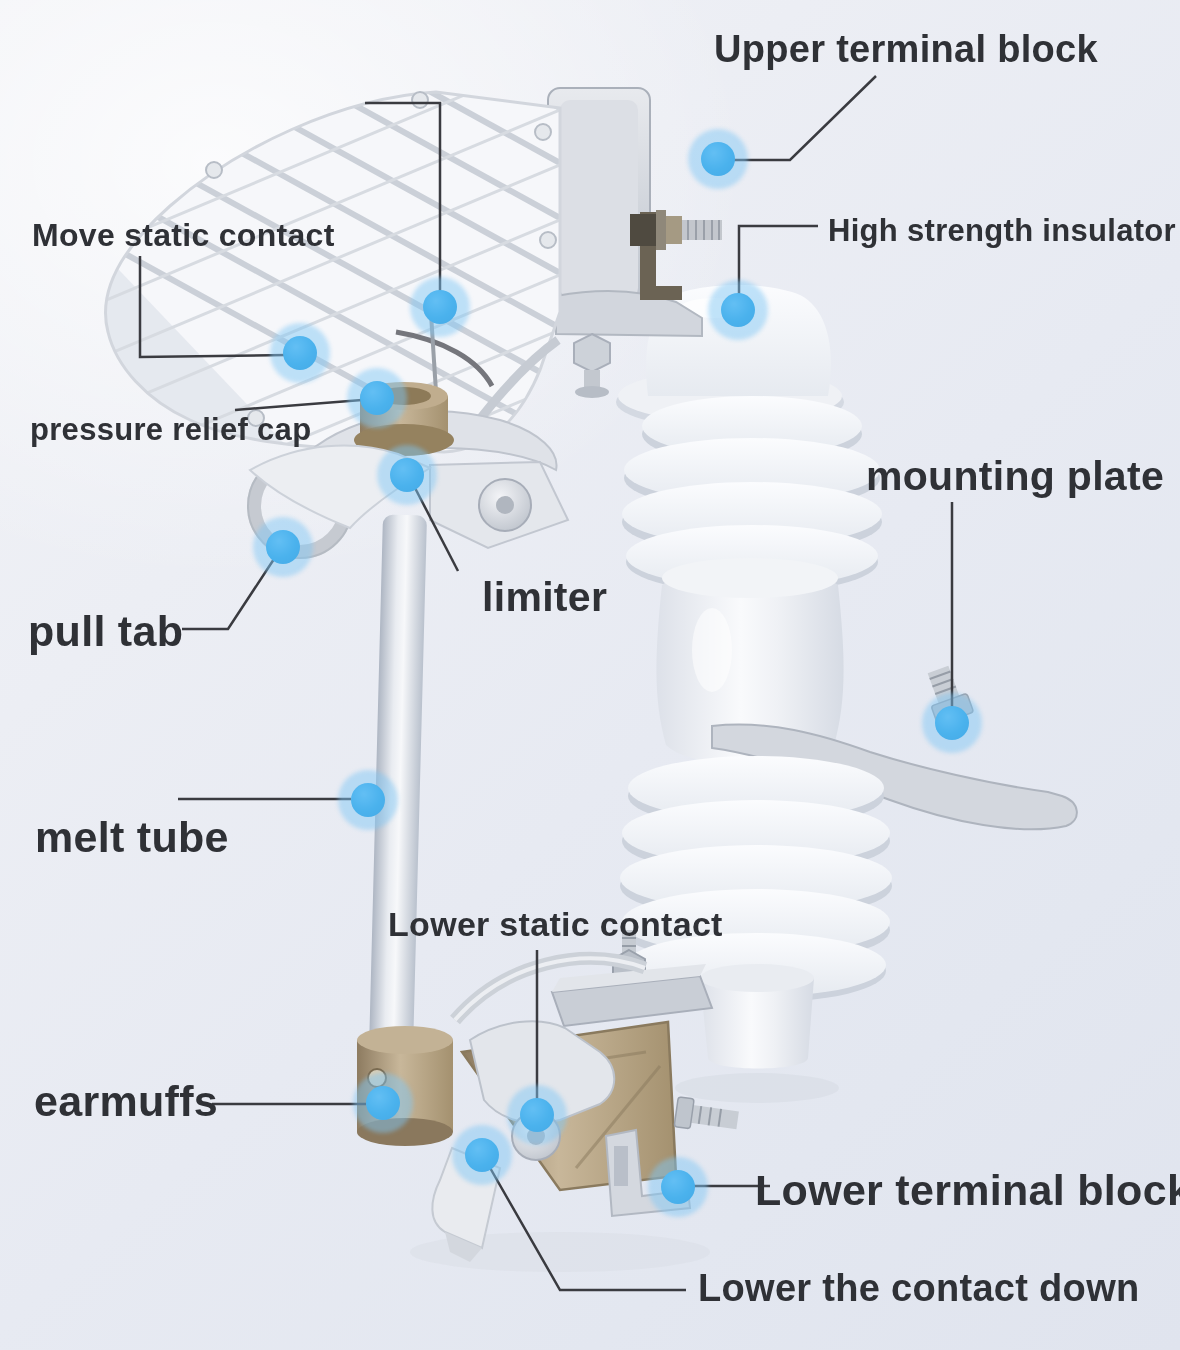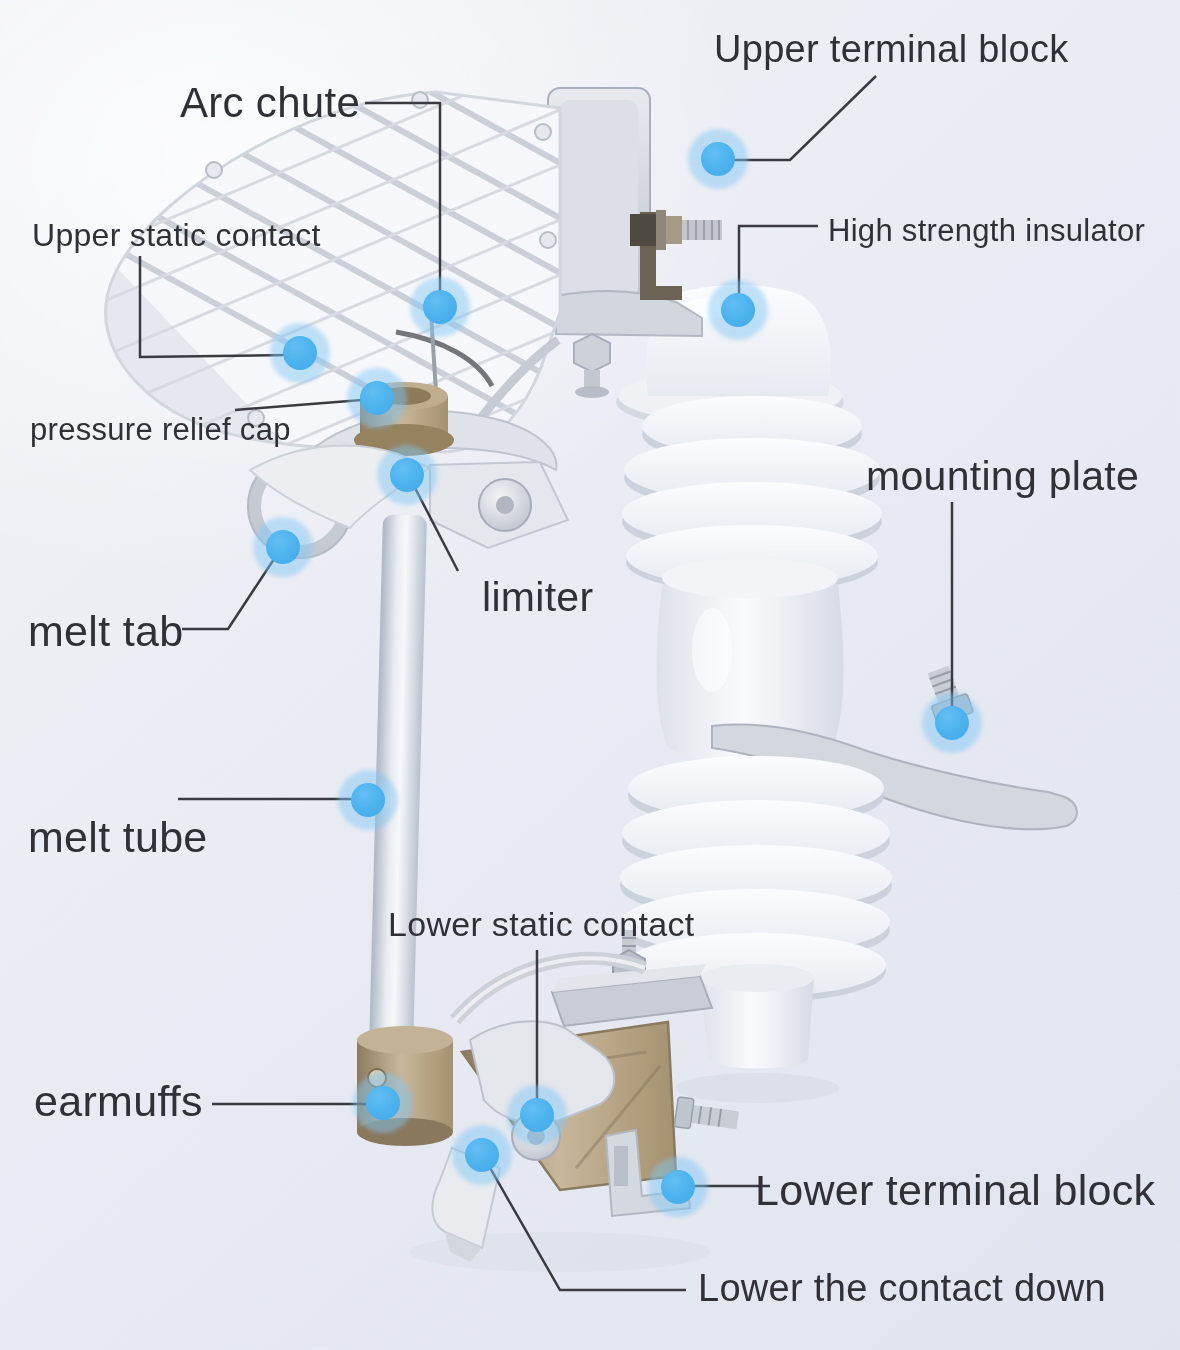--- a/index.html
+++ b/index.html
@@ -6,21 +6,21 @@
   #stage{
     position:relative;width:1180px;height:1350px;overflow:hidden;
     background:
       radial-gradient(ellipse 900px 700px at 18% 12%, rgba(255,255,255,.75), rgba(255,255,255,0) 60%),
       linear-gradient(138deg,#f2f3f7 0%,#eceef4 30%,#e7eaf2 55%,#e3e7f0 78%,#e0e4ee 100%);
     font-family:"Liberation Sans","DejaVu Sans",sans-serif;
   }
   #scene,#leaders{position:absolute;left:0;top:0;z-index:1;}
   #leaders{z-index:3;}
   .lbl{
-    position:absolute;z-index:5;color:#2f3136;font-weight:400;
+    position:absolute;z-index:5;color:#2f3136;font-weight:700;
     white-space:nowrap;letter-spacing:.3px;line-height:1.05;
   }
   .dot{
     position:absolute;z-index:4;width:34px;height:34px;margin:-17px 0 0 -17px;
     border-radius:50%;
     background:radial-gradient(circle at 38% 32%,#49b8f3 0%,#1a9fe6 55%,#0f8fd9 100%);
   }
   .dot::before{
     content:"";position:absolute;inset:-13px;border-radius:50%;
     background:rgba(128,198,244,.48);filter:blur(2px);z-index:-1;
@@ -290,27 +290,26 @@
   <div class="dot" style="left:377px;top:398px"></div>
   <div class="dot" style="left:952px;top:723px"></div>
   <div class="dot" style="left:407px;top:475px"></div>
   <div class="dot" style="left:283px;top:547px"></div>
   <div class="dot" style="left:368px;top:800px"></div>
   <div class="dot" style="left:537px;top:1115px"></div>
   <div class="dot" style="left:383px;top:1103px"></div>
   <div class="dot" style="left:678px;top:1187px"></div>
   <div class="dot" style="left:482px;top:1155px"></div>
 
-  <div class="lbl" style="left:180px;top:81px;font-size:42px">Arc chute</div>
   <div class="lbl" style="left:714px;top:30px;font-size:38px">Upper terminal block</div>
-  <div class="lbl" style="left:32px;top:219px;font-size:32px">Upper static contact</div>
+  <div class="lbl" style="left:32px;top:219px;font-size:32px">Move static contact</div>
   <div class="lbl" style="left:828px;top:215px;font-size:31px">High strength insulator</div>
   <div class="lbl" style="left:866px;top:455px;font-size:41px">mounting plate</div>
   <div class="lbl" style="left:30px;top:414px;font-size:31px">pressure relief cap</div>
   <div class="lbl" style="left:482px;top:576px;font-size:41px">limiter</div>
-  <div class="lbl" style="left:28px;top:609px;font-size:43px">melt tab</div>
-  <div class="lbl" style="left:28px;top:815px;font-size:43px">melt tube</div>
+  <div class="lbl" style="left:28px;top:609px;font-size:43px">pull tab</div>
+  <div class="lbl" style="left:35px;top:815px;font-size:43px">melt tube</div>
   <div class="lbl" style="left:388px;top:907px;font-size:34px">Lower static contact</div>
   <div class="lbl" style="left:34px;top:1079px;font-size:43px">earmuffs</div>
   <div class="lbl" style="left:755px;top:1168px;font-size:43px">Lower terminal block</div>
   <div class="lbl" style="left:698px;top:1269px;font-size:38px">Lower the contact down</div>
 
 </div>
 
 </body></html>

